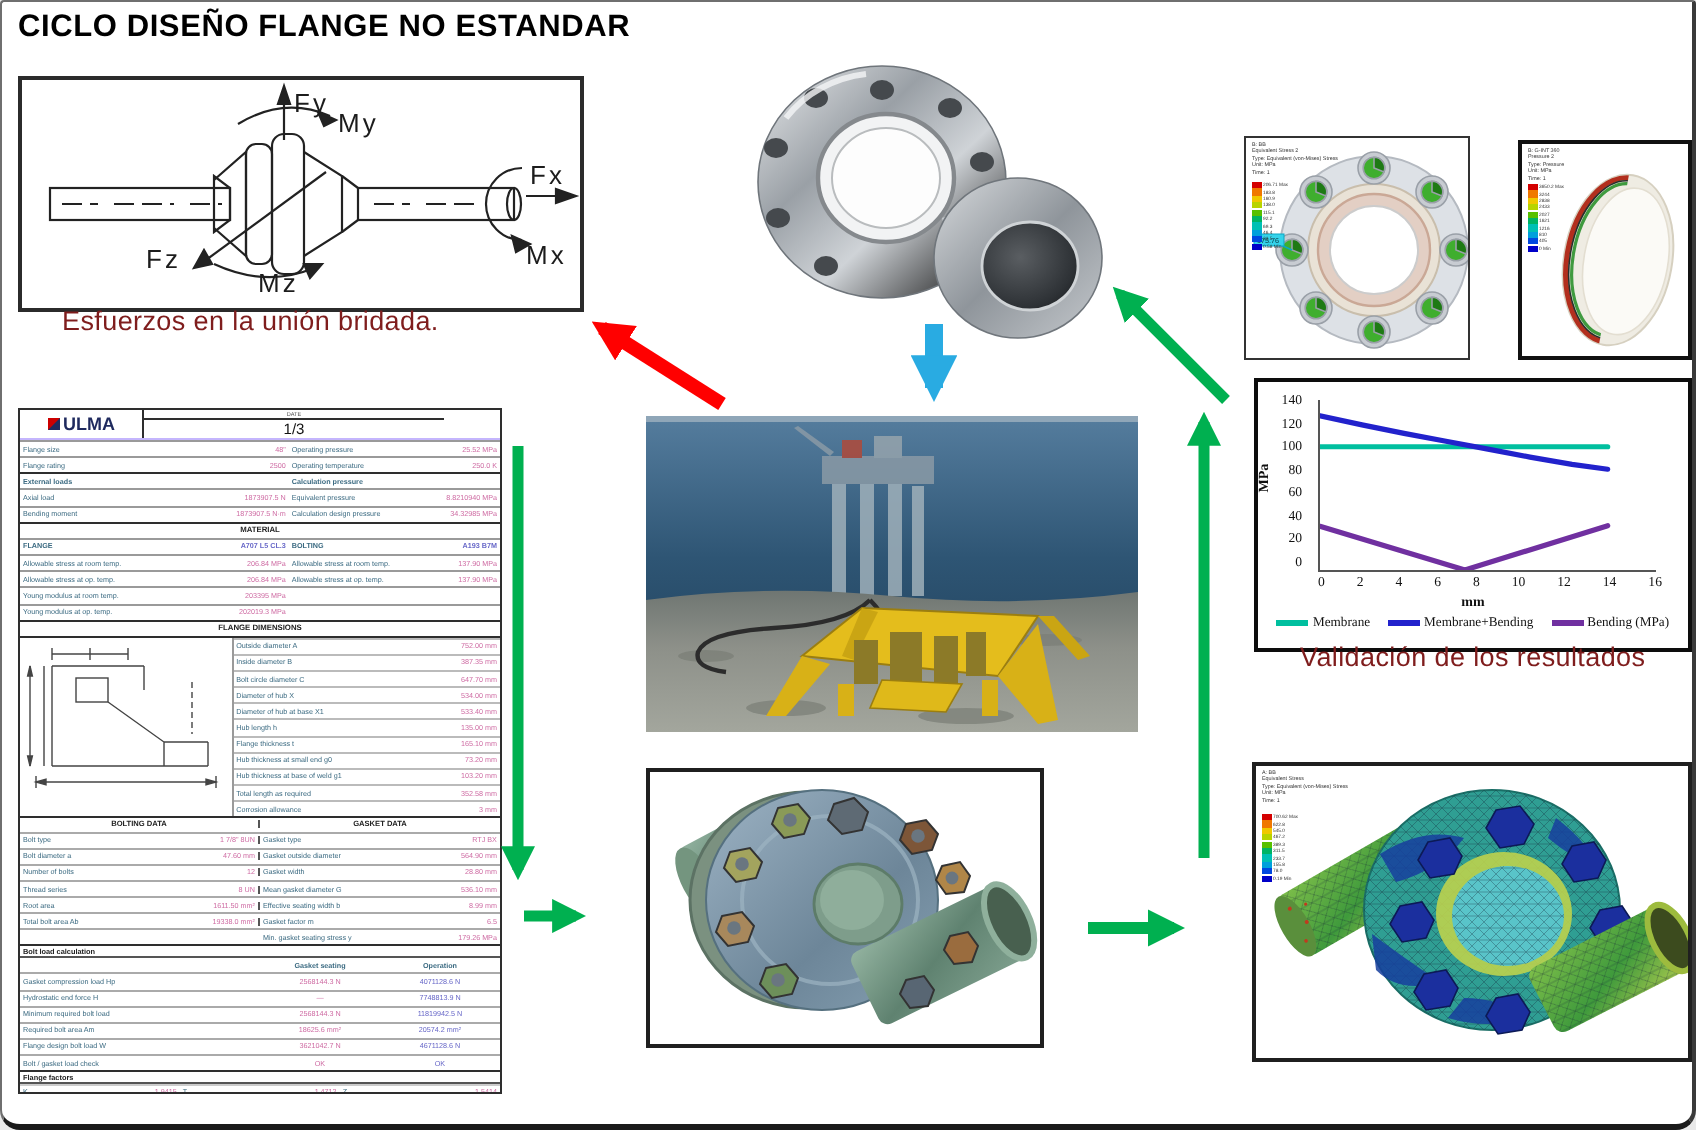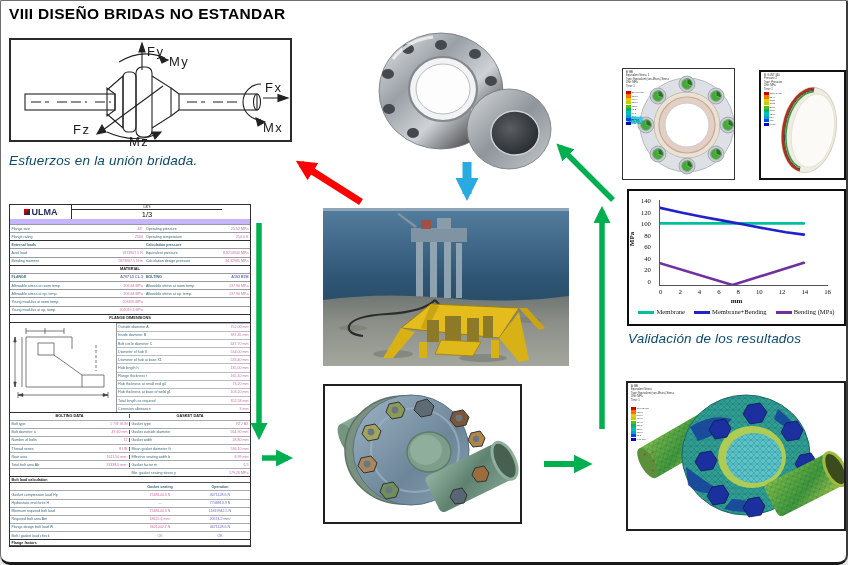--- a/index.html
+++ b/index.html
@@ -1,28 +1,28 @@
 <!DOCTYPE html>
 <html><head>
 <meta charset="utf-8">
 <style>
   html,body{margin:0;padding:0;background:#e9e9e9;font-family:"Liberation Sans","DejaVu Sans",sans-serif;}
   #canvas{position:relative;width:848px;height:565px;background:#fff;border:1px solid #6f6f6f;
           border-bottom:3px solid #1a1a1a;border-right:2px solid #3a3a3a;border-radius:2px 2px 10px 10px;
           overflow:hidden;box-sizing:border-box;}
   .abs{position:absolute;}
-  .cap{position:absolute;font-style:italic;font-size:13.5px;color:#0c4a6e;letter-spacing:.2px;}
+  .cap{position:absolute;font-size:13.5px;color:#7f1d1d;letter-spacing:.2px;margin-left:22px;}
   .page-title{position:absolute;left:8px;top:4px;font-size:15.5px;font-weight:bold;color:#000;letter-spacing:.3px;}
   .frame{position:absolute;background:#fff;box-sizing:border-box;}
   svg{display:block;}
 
   
   .sheet{position:absolute;left:8px;top:203px;width:242px;height:343px;border:1px solid #2e2e2e;
          box-sizing:border-box;background:#fff;font-size:3.6px;color:#3c6b82;overflow:hidden;}
-  .sh-head{display:grid;grid-template-columns:62px 1fr 28px;border-bottom:5px solid #c4b5fd;}
+  .sh-head{display:grid;grid-template-columns:62px 1fr 28px;border-bottom:1px solid #c4b5fd;}
   .sh-logo{border-right:1px solid #2e2e2e;display:flex;align-items:center;justify-content:center;
            font-weight:bold;font-size:9px;color:#1f2a5e;gap:2px;}
   .sh-logo i{width:6px;height:6px;background:linear-gradient(135deg,#c00 48%,#1f2a5e 52%);display:inline-block;}
   .sh-titlecell{border-right:1px solid #2e2e2e;display:flex;flex-direction:column;}
   .sh-title{flex:1;display:flex;align-items:center;justify-content:center;font-weight:bold;font-size:7.6px;color:#111;}
   .sh-code{border-top:1px solid #2e2e2e;text-align:center;font-size:3.6px;padding:1px 0;color:#3c6b82;}
   .sh-pagecell{display:flex;flex-direction:column;}
   .sh-date{font-size:2.8px;border-bottom:1px solid #2e2e2e;text-align:center;color:#555;}
   .sh-page{flex:1;display:flex;align-items:center;justify-content:center;font-size:7.5px;color:#111;}
   .r4{display:grid;grid-template-columns:37% 19% 29% 15%;border-top:.5px solid #9a9a9a;min-height:7.2px;align-items:center;}
@@ -71,23 +71,23 @@
   .lgd{position:absolute;display:flex;flex-direction:column;}
   .lg-row{display:flex;align-items:center;gap:1px;height:3.4px;}
   .lg-row i{width:4.5px;height:3.2px;display:inline-block;}
   .lg-row em{font-style:normal;font-size:2.4px;color:#333;white-space:nowrap;}
 </style>
 </head>
 <body>
 
 <div id="canvas">
 
-  <div class="page-title">VIII DISEÑO BRIDAS NO ESTANDAR</div>
-
-  <div class="frame" style="left:8px;top:37px;width:283px;height:104px;border:2px solid #2b2b2b;">
+  <div class="page-title">CICLO DISEÑO FLANGE NO ESTANDAR</div>
+
+  <div class="frame" style="left:8px;top:37px;width:283px;height:118px;border:2px solid #2b2b2b;">
     <svg width="279" height="106" viewBox="0 0 279 106">
       <g stroke="#222" stroke-width="1.1" fill="none">
 
         <rect x="14" y="54" width="90" height="16"></rect>
         <rect x="168" y="54" width="78" height="16"></rect>
         <ellipse cx="246" cy="62" rx="3.5" ry="8"></ellipse>
         <path d="M20,62 h18 m8,0 h30 m8,0 h16" stroke-dasharray="10,4"></path>
         <path d="M176,62 h18 m8,0 h28" stroke-dasharray="10,4"></path>
 
         <path d="M104,54 L104,70 L96,76 L96,48 Z"></path>
@@ -725,21 +725,21 @@
         <span>14</span>
         <span>16</span>
       </div>
     <div class="xlab">mm</div>
     <div class="legend" id="chart-legend">
         <span><i class="sw" style="background: rgb(0, 191, 159);"></i>Membrane</span>
         <span><i class="sw" style="background: rgb(34, 34, 204);"></i>Membrane+Bending</span>
         <span><i class="sw" style="background: rgb(112, 48, 160);"></i>Bending (MPa)</span>
       </div>
   </div>
-  <div class="cap" style="left:627px;top:330px;">Validación de los resultados</div>
+  <div class="cap" style="left:627px;top:320px;">Validación de los resultados</div>
 
   <div class="frame" style="left:625px;top:380px;width:220px;height:150px;border:2px solid #1f1f1f;">
     <svg width="216" height="146" viewBox="0 0 216 146">
       <defs>
         <pattern id="mesh" width="6" height="6" patternUnits="userSpaceOnUse">
           <path d="M0,6 L6,0 M0,0 L6,6 M0,3 H6" stroke="#123" stroke-width="0.35" opacity="0.45"></path>
         </pattern>
         <linearGradient id="gpipe" x1="0" y1="0" x2="1" y2="1">
           <stop offset="0" stop-color="#7fbf4a"></stop>
             <stop offset="0.55" stop-color="#3f9a3c"></stop>

